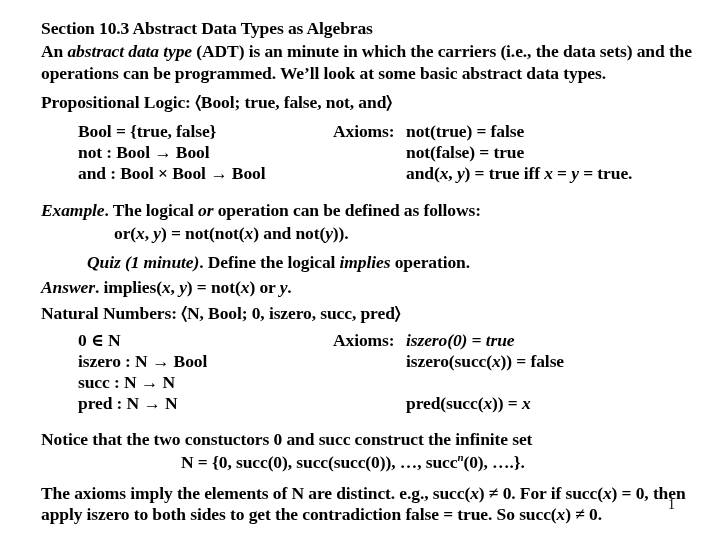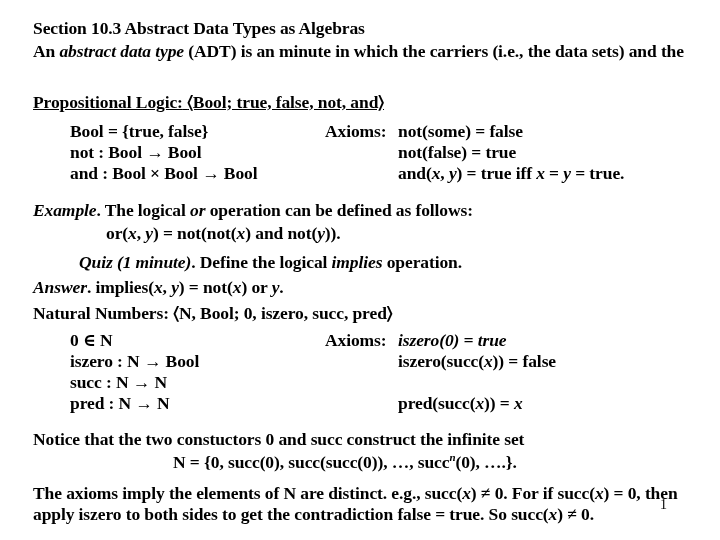--- a/index.html
+++ b/index.html
@@ -11,21 +11,21 @@
     width: 720px;
     height: 540px;
     position: relative;
     overflow: hidden;
     font-family: "Liberation Serif", "DejaVu Serif", serif;
     color: #000000;
     -webkit-font-smoothing: none;
   }
   .slide {
     position: absolute;
-    left: 8px; top: 0;
+    left: 16px; top: 0;
     width: 676px;
     height: 540px;
   }
   .ln {
     position: absolute;
     white-space: nowrap;
     font-weight: bold;
     font-size: 17.5px;
     line-height: 21px;
     letter-spacing: -0.1px;
@@ -46,29 +46,30 @@
 </style>
 </head>
 <body>
 
 <div class="slide">
 
   <div class="ln" style="left:25px; top:18px;">Section 10.3 Abstract Data Types as Algebras</div>
 
   <div class="ln" style="left:25px; top:41px;"><span>An </span><span class="it">abstract data type</span><span> (ADT) is an minute in which the carriers (i.e., the data sets) and the</span></div>
 
+  <div class="ln" style="left:25px; top:63px;">operations can be programmed. We’ll look at some basic abstract data types.</div>
 
-  <div class="ln" style="left:25px; top:92px;text-decoration:underline;"><span>Propositional Logic:</span><span> <span>〈Bool; true, false, not, and〉</span></span></div>
+  <div class="ln" style="left:25px; top:92px;"><span>Propositional Logic:</span><span> <span>〈Bool; true, false, not, and〉</span></span></div>
 
   <div class="ln" style="left:62px; top:121px;">Bool = {true, false}</div>
   <div class="ln" style="left:62px; top:142px;">not : Bool → Bool</div>
   <div class="ln" style="left:62px; top:163px;">and : Bool × Bool → Bool</div>
 
   <div class="ln" style="left:317px; top:121px;">Axioms:</div>
-  <div class="ln" style="left:390px; top:121px;">not(some) = false</div>
+  <div class="ln" style="left:390px; top:121px;">not(true) = false</div>
   <div class="ln" style="left:390px; top:163px;"><span>and(</span><span class="it">x</span><span>, </span><span class="it">y</span><span>) = true iff </span><span class="it">x</span><span> = </span><span class="it">y</span><span> = true.</span></div>
   <div class="ln" style="left:390px; top:142px;">not(false) = true</div>
 
   <div class="ln" style="left:25px; top:200px;"><span class="it">Example</span><span>. The logical </span><span class="it">or</span><span> operation can be defined as follows:</span></div>
 
   <div class="ln" style="left:98px; top:223px;"><span>or(</span><span class="it">x</span><span>, </span><span class="it">y</span><span>) = not(not(</span><span class="it">x</span><span>) and not(</span><span class="it">y</span><span>)).</span></div>
 
   <div class="ln" style="left:25px; top:252px;margin-left:46px;"><span class="it">Quiz (1 minute)</span><span>. Define the logical </span><span class="it">implies</span><span> operation.</span></div>
 
   <div class="ln" style="left:25px; top:277px;"><span class="it">Answer</span><span>. implies(</span><span class="it">x</span><span>, </span><span class="it">y</span><span>) = not(</span><span class="it">x</span><span>) or </span><span class="it">y</span><span>.</span></div>

